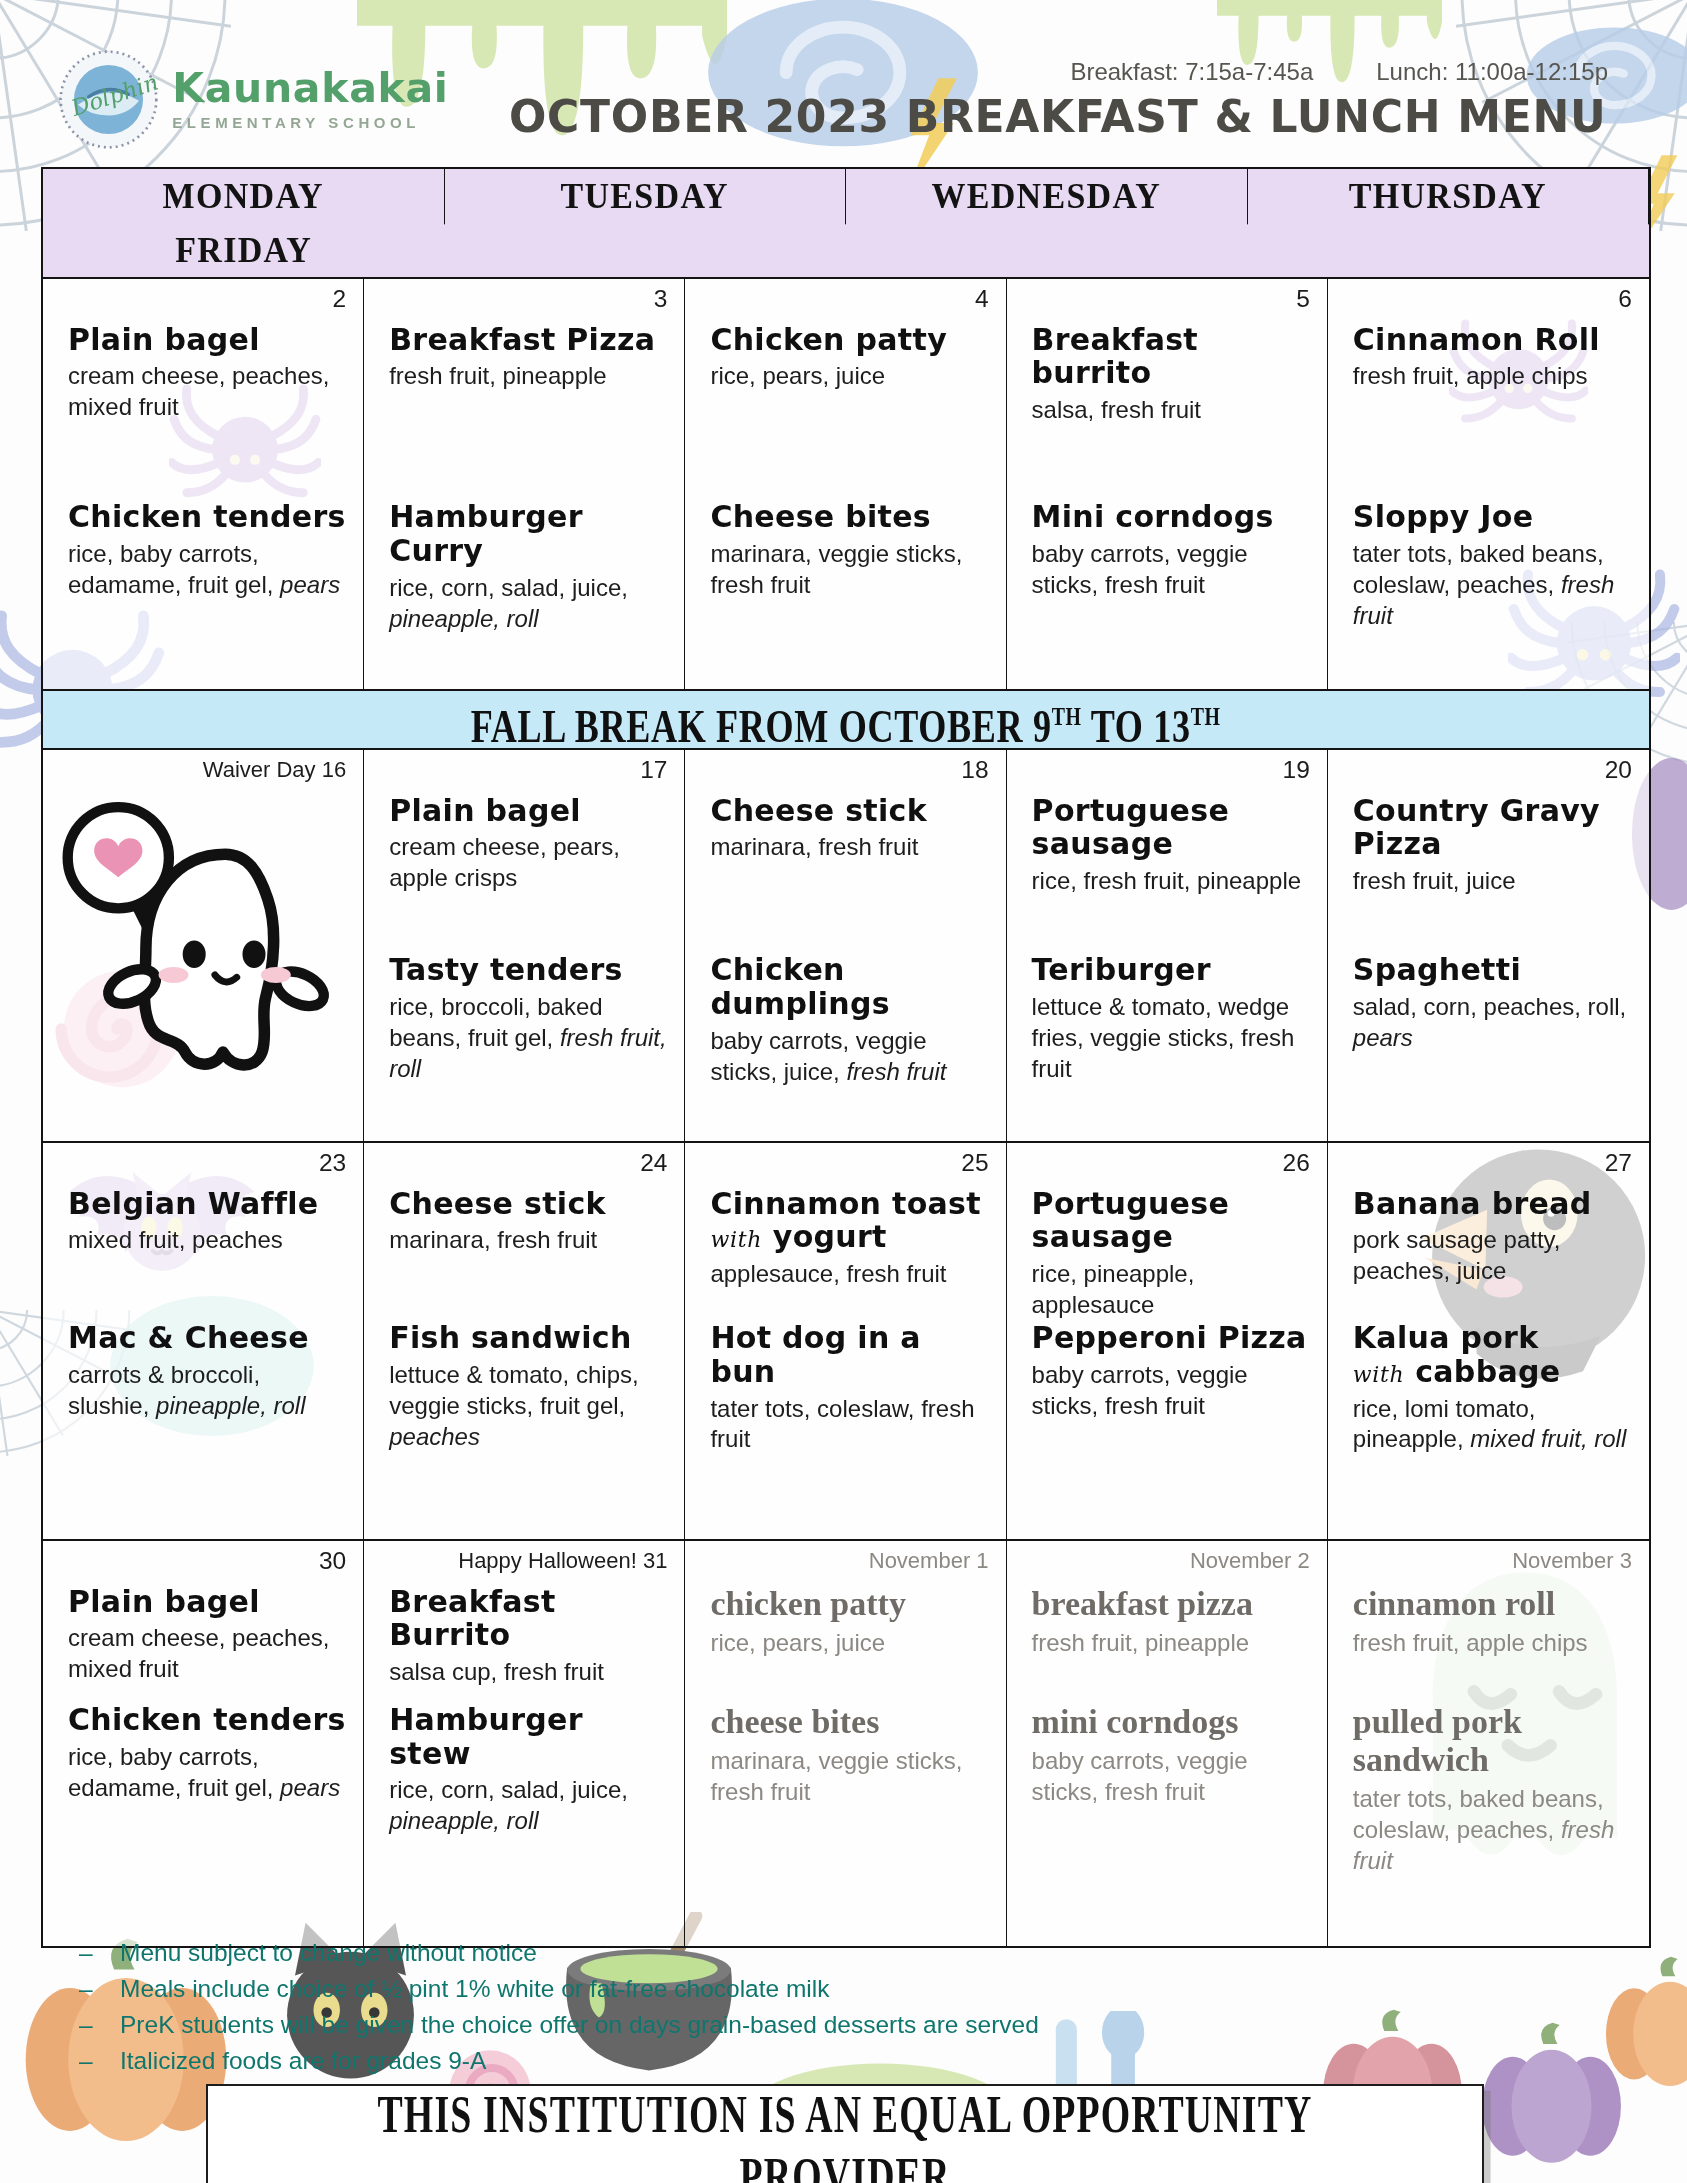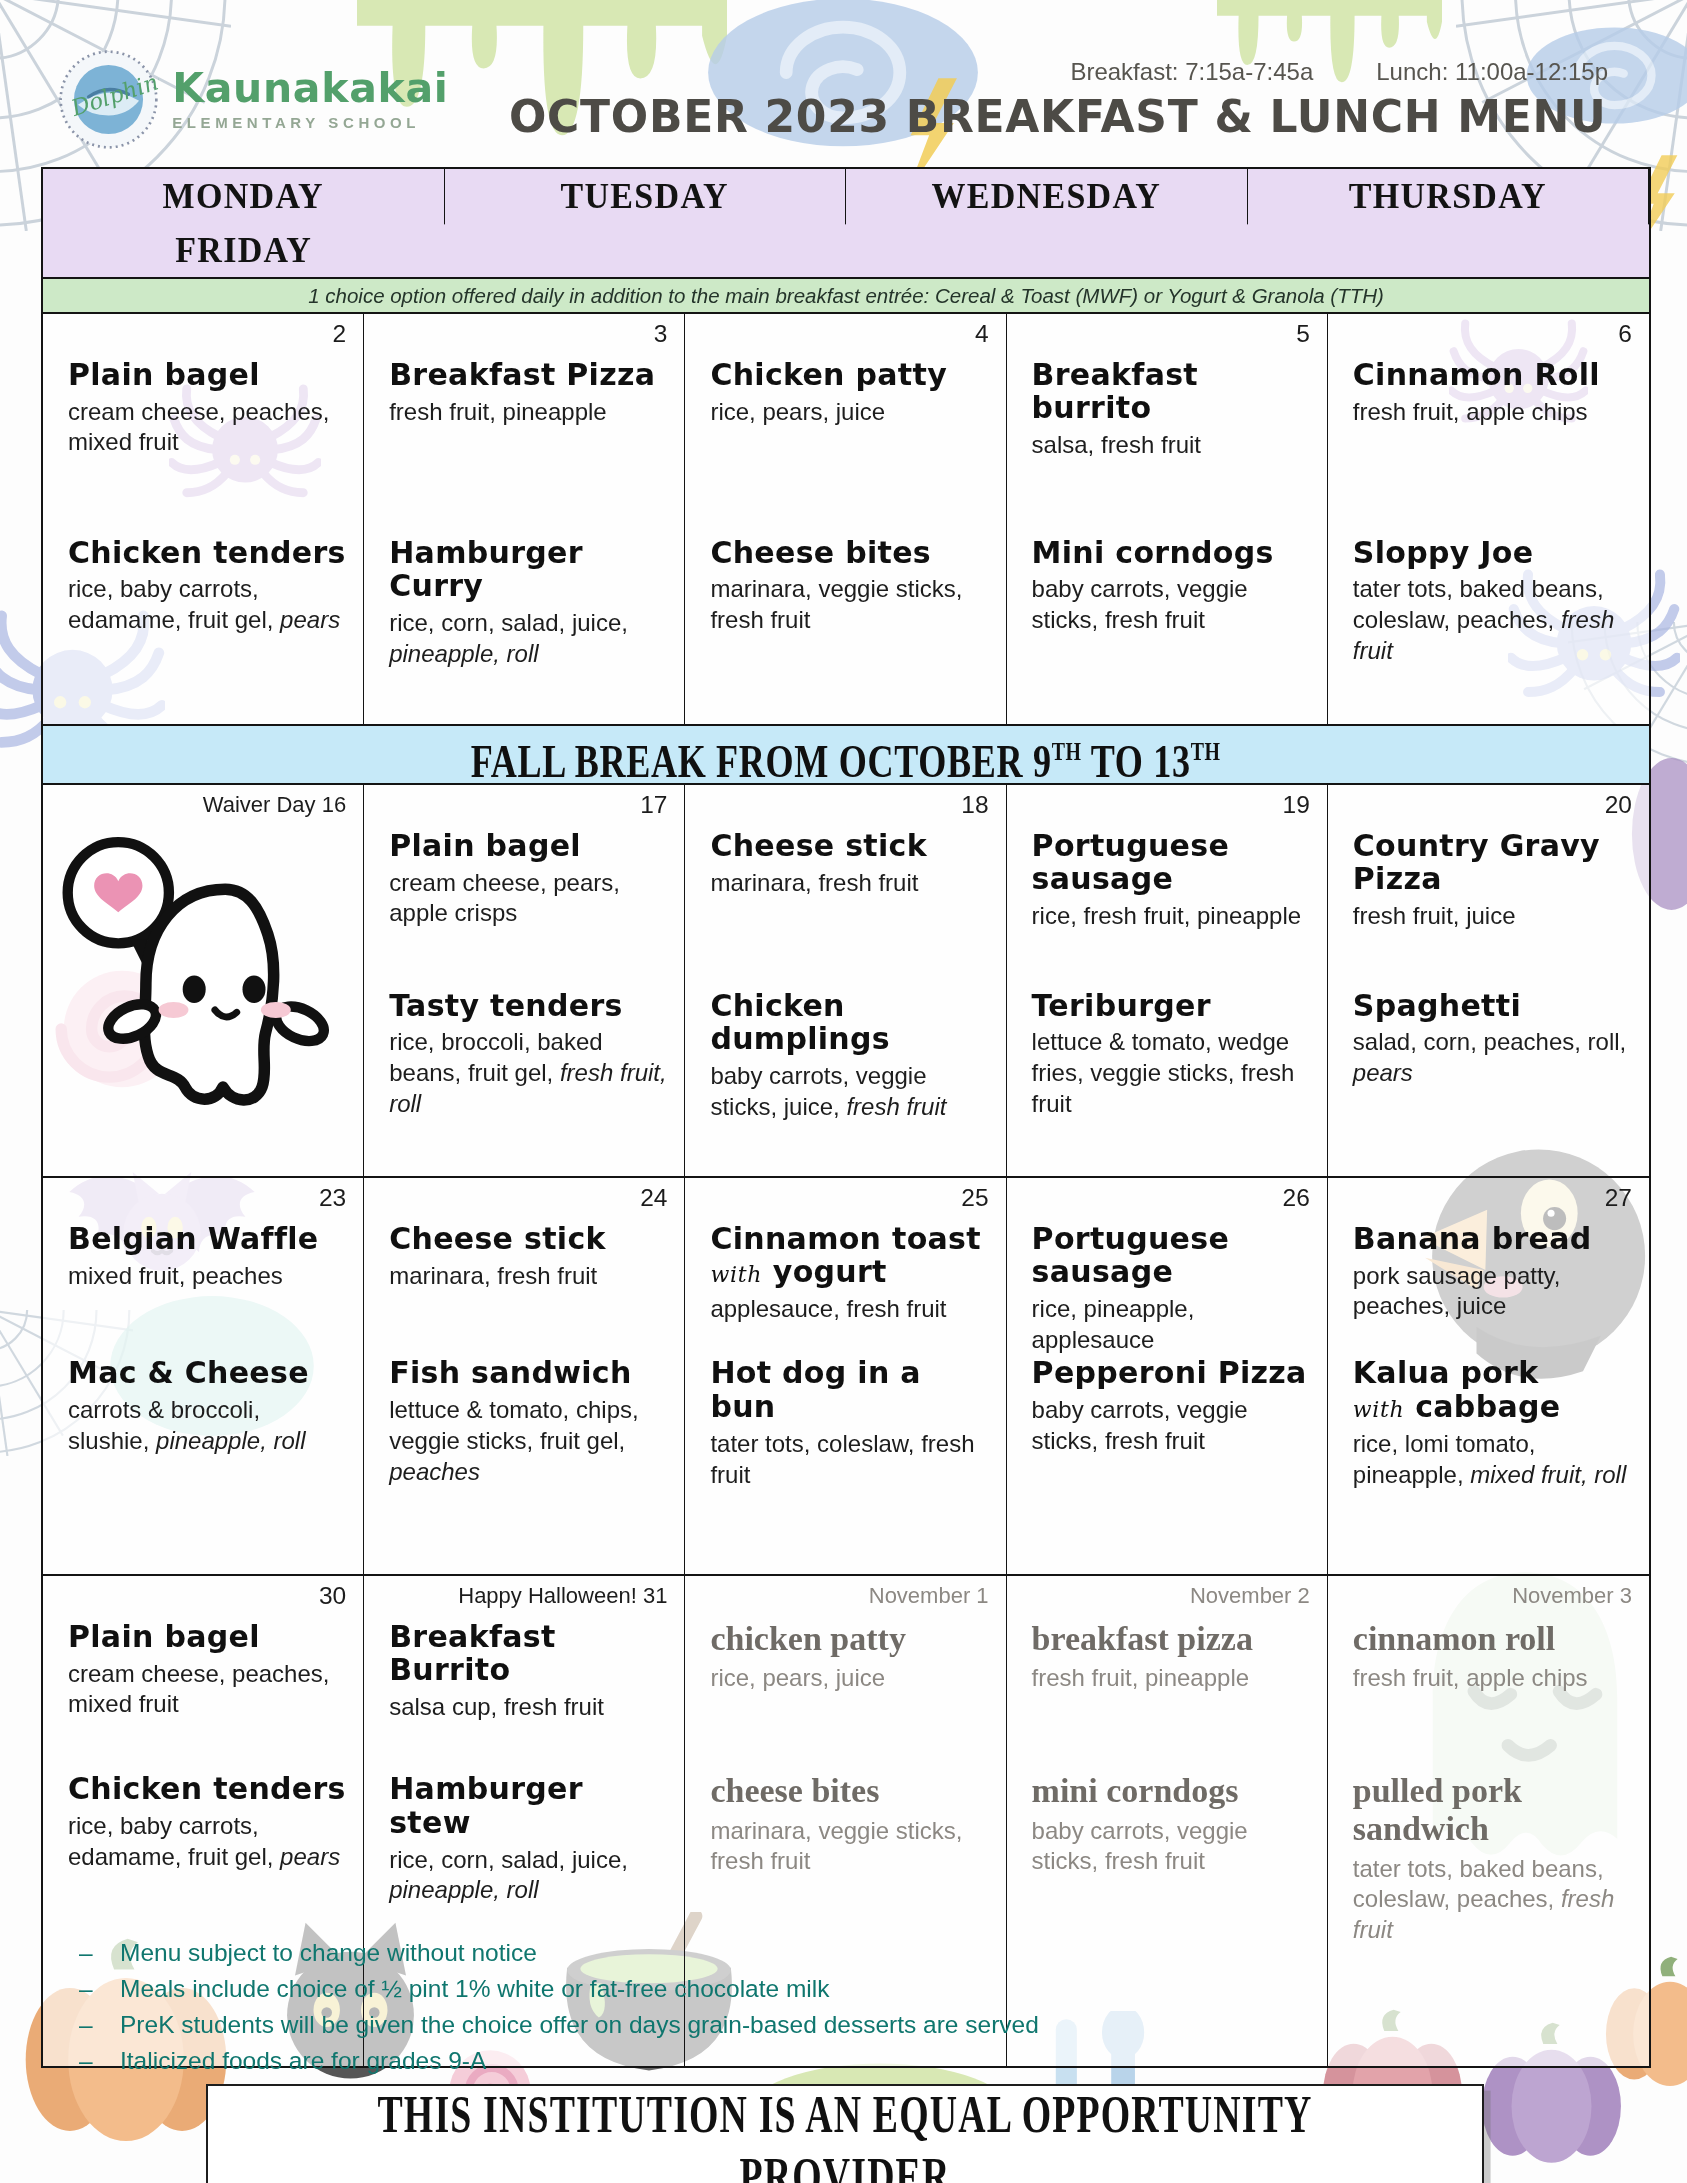--- a/index.html
+++ b/index.html
@@ -38,21 +38,21 @@
   .row-fallbreak{background:#c6e9f8;border-bottom:2px solid #141414;height:57px;display:flex;align-items:flex-end;justify-content:center;}
   .fb-text{font-family:"Liberation Serif",serif;font-weight:700;font-size:38px;letter-spacing:0.7px;color:#101010;transform:scale(0.95,1.22);display:inline-block;}
   .fb-text sup{font-size:0.55em;}
   .week{display:grid;grid-template-columns:repeat(5,1fr);}
   .cell{
     position:relative;box-sizing:border-box;background:rgba(255,255,255,0.64);
     border-right:1.3px solid #141414;border-bottom:2px solid #141414;
     padding:5.3px 17px 6.6px 25px;
   }
   .cell:nth-child(5n){border-right:none;}
-  .w1 .cell{height:412px}.w2 .cell{height:393px}.w3 .cell{height:398px}.w4 .cell{height:490px;border-bottom:none;}
+  .w1 .cell{height:412px}.w2 .cell{height:393px}.w3 .cell{height:398px}.w4 .cell{height:405px;border-bottom:none;}
   .date{text-align:right;font-size:24.5px;font-weight:400;color:#1c1c1c;height:29px;line-height:29px;}
   .date.long{font-size:22px;}
   .meal.breakfast{margin-top:9.3px;}
   .meal.lunch{position:absolute;left:25px;right:16px;}
   .w1 .meal.lunch{top:54%}.w2 .meal.lunch{top:52%}.w3 .meal.lunch{top:45%}.w4 .meal.lunch{top:40%}
   .mtitle{font-family:"DejaVu Sans",sans-serif;font-weight:800;font-size:30px;line-height:1.12;color:#101010;letter-spacing:0.3px;}
   .script{font-family:"DejaVu Serif",serif;font-style:italic;font-weight:400;font-size:22px;letter-spacing:0.7px;}
   .sides{font-size:24px;line-height:1.28;color:#1d1d1d;margin-top:5.3px;}
   .sides em{font-style:italic;}
   .nov .mtitle{font-family:"Liberation Serif",serif;color:#6f6b66;font-size:34px;letter-spacing:0;}
@@ -328,23 +328,20 @@
 </header>
 
 <div class="calendar">
   <div class="row-dayheaders">
       <div class="dh-cell">MONDAY</div>
       <div class="dh-cell">TUESDAY</div>
       <div class="dh-cell">WEDNESDAY</div>
       <div class="dh-cell">THURSDAY</div>
       <div class="dh-cell">FRIDAY</div>
     </div>
-  <div class="row-notice">
-    <span>1 choice option offered daily in addition to the main breakfast entrée: Cereal &amp; Toast (MWF) or Yogurt &amp; Granola (TTH)</span>
-  </div>
   <div class="week w1">
       <div class="cell">
         <div class="date">2</div>
         <div class="meal breakfast">
           <div class="mtitle">Plain bagel</div>
           <div class="sides"><span>cream cheese, peaches, mixed fruit</span></div>
         </div>
         <div class="meal lunch">
           <div class="mtitle">Chicken tenders</div>
           <div class="sides"><span>rice, baby carrots, edamame, fruit gel, </span><em>pears</em></div>

